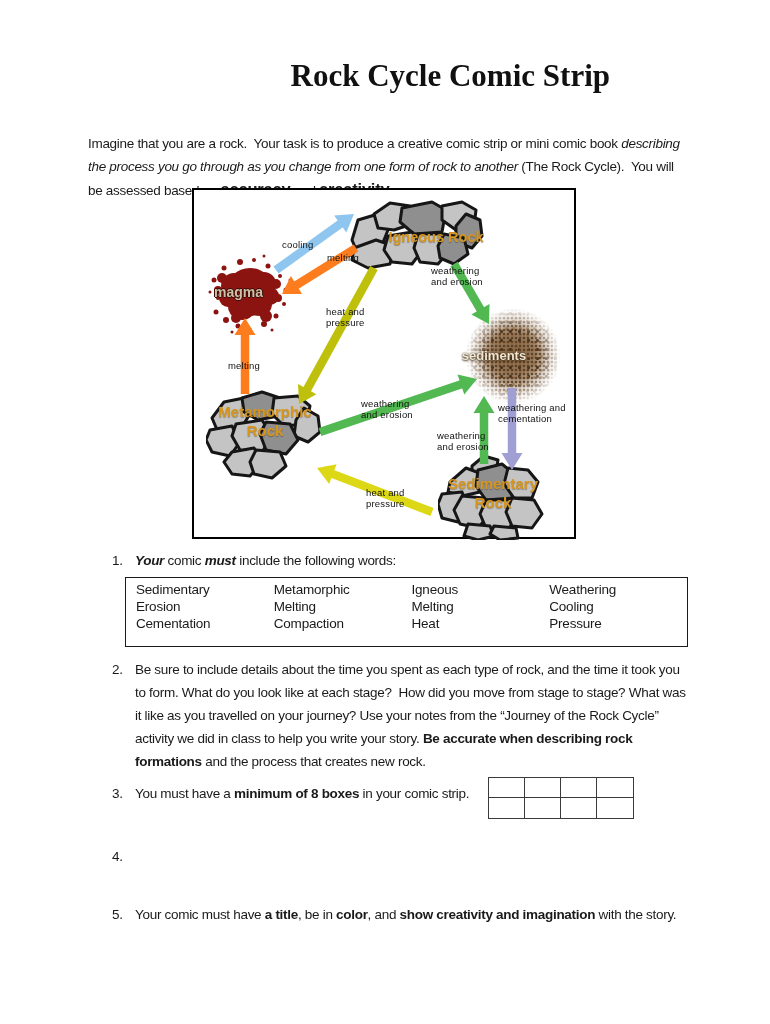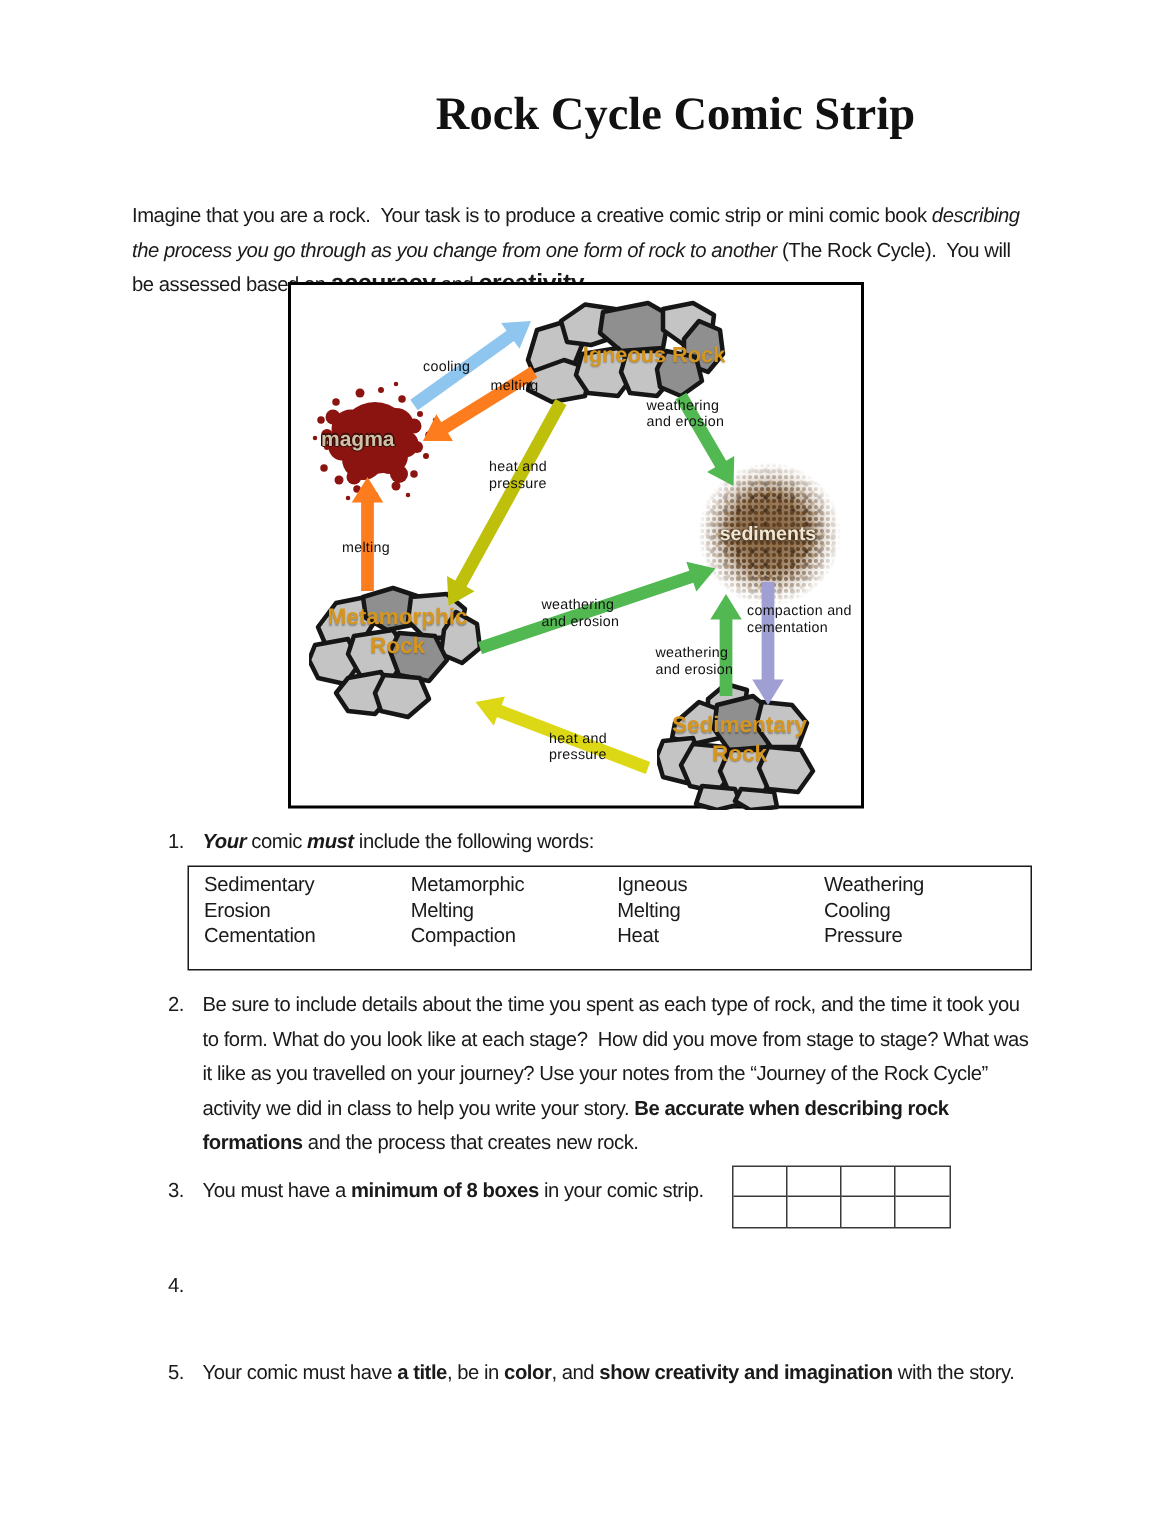--- a/index.html
+++ b/index.html
@@ -38,21 +38,21 @@
     text-shadow:0 1px 1px rgba(40,30,0,0.35);
   }
   .igneous-label { left:160px; top:38px; width:124px; font-size:14.5px;margin-left:20px; }
   .meta-label { left:12px; top:212px; width:118px; }
   .sedi-label { left:240px; top:284px; width:118px; }
   .magma-label {
     left:20px; top:94px; width:72px; text-align:left; font-weight:bold; font-size:14px;
     color:#cfc0a8; text-shadow:-1px 0 0 #3a0c08, 1px 0 0 #3a0c08, 0 -1px 0 #3a0c08, 0 1px 0 #3a0c08;
   }
   .sed-label {
-    left:270px; top:158px; width:96px; text-align:center; font-weight:bold; font-size:13px;
+    left:252px; top:158px; width:96px; text-align:center; font-weight:bold; font-size:13px;
     color:#efe7d4; text-shadow:0 1px 2px rgba(60,40,20,0.9), 0 0 2px rgba(60,40,20,0.8);
   }
   .sediments-cloud {
     left:272px; top:118px; width:94px; height:96px;
     background-image:
       radial-gradient(rgba(94,64,34,0.95) 1px, transparent 1.7px),
       radial-gradient(rgba(150,110,68,0.9) 1px, transparent 1.9px),
       radial-gradient(rgba(58,38,20,0.85) 1.2px, transparent 2px),
       radial-gradient(circle at 50% 48%, rgba(125,90,54,0.95) 0%, rgba(125,90,54,0.8) 30%, rgba(125,90,54,0.3) 55%, rgba(125,90,54,0) 72%);
     background-size:4px 4px, 7px 7px, 9px 9px, 100% 100%;
@@ -257,21 +257,21 @@
     </div>
     <div class="alabel" style="left:167px; top:209px;">
       <span>weathering</span>
       <span>and erosion</span>
     </div>
     <div class="alabel" style="left:243px; top:241px;">
       <span>weathering</span>
       <span>and erosion</span>
     </div>
     <div class="alabel" style="left:304px; top:213px;">
-      <span>compaction and</span>
+      <span>weathering and</span>
       <span>cementation</span>
     </div>
     <div class="alabel" style="left:172px; top:298px;">
       <span>heat and</span>
       <span>pressure</span>
     </div>
   </div>
 
   <div class="item item-1"><span class="num">1.</span><span class="bold-it">Your</span><span> comic </span><span class="bold-it">must</span><span> include the following words:</span></div>
 

